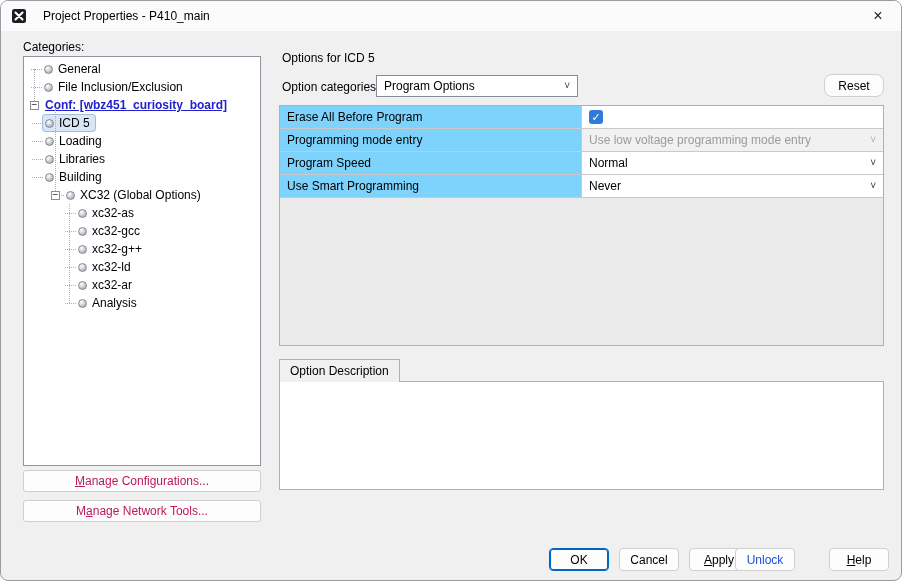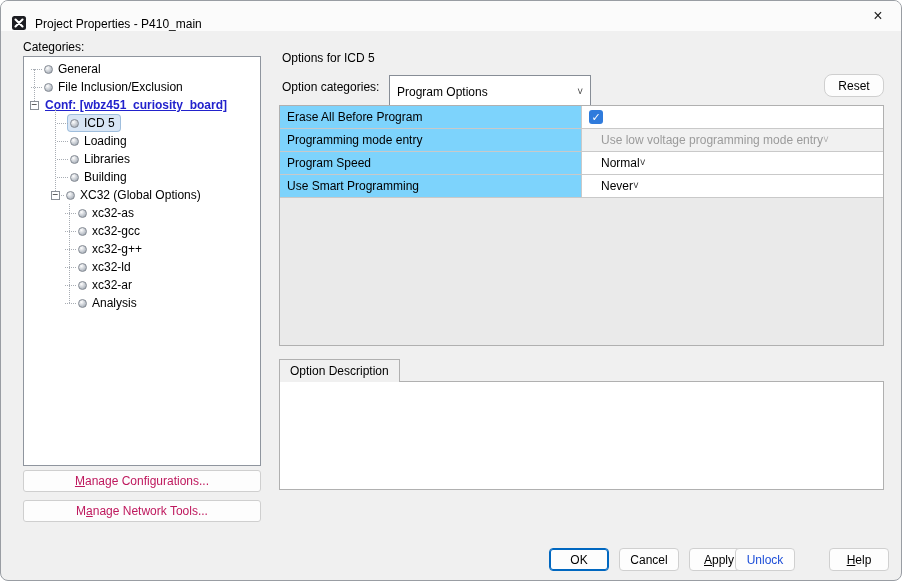--- a/index.html
+++ b/index.html
@@ -1,61 +1,61 @@
 <!DOCTYPE html>
 <html style="--accent: #0067c0; --checkbox_blue: #2f7bdc; --conf_text: #2222cc; --selection_bg: #d9e6f5; --selection_border: #9fbedd;"><head>
 <meta charset="utf-8">
 <style>
   *{box-sizing:border-box;margin:0;padding:0}
   body{background:#fff;font-family:"Liberation Sans",sans-serif}
   .window{position:relative;width:902px;height:581px;background:#f0f0f0;border:1px solid #999da3;border-radius:8px;overflow:hidden;font-size:12px;color:#000}
 
   
-  .titlebar{position:absolute;left:0;top:0;right:0;height:30px;background:#fbfbfb;display:flex;align-items:flex-end;padding-left:10px;gap:8px}
+  .titlebar{position:absolute;left:0;top:0;right:0;height:30px;background:#fbfbfb;display:flex;align-items:center;padding-left:10px;gap:16px}
   .app-icon svg{display:block}
   .title{font-size:12px}
   .close{position:absolute;right:0;top:0;width:46px;height:30px;border:none;background:transparent;font-size:16px;color:#1a1a1a;display:flex;align-items:center;justify-content:center;font-family:inherit}
 
   
   .cat-label{position:absolute;left:22px;top:39px}
   .tree-box{position:absolute;left:22px;top:55px;width:238px;height:410px;background:#fff;border:1px solid #8f959e;padding-top:3px;overflow:hidden}
   .tree-row{height:18px;display:flex;align-items:center;white-space:nowrap}
   .level-1{padding-left:18px}
-  .level-2{padding-left:44px}
+  .level-2{padding-left:19px}
   .level-2.has-handle{padding-left:27px}
   .level-3{padding-left:52px}
   .conf-row{padding-left:6px}
   .handle{flex:none;width:9px;height:9px;border:1px solid #8a8f96;background:#fff;color:#222;display:flex;align-items:center;justify-content:center;font-size:10px;line-height:1;margin-right:4px;z-index:1}
   .row-inner{display:flex;align-items:center;padding:1px 5px 1px 2px;border-radius:3px}
   .t-icon{flex:none;width:9px;height:9px;border-radius:50%;background:radial-gradient(circle at 35% 30%,#ffffff,#b9bfc7 65%,#8f969f);border:1px solid #848a93;margin-right:5px;position:relative}
   .t-icon::before{content:'';position:absolute;left:-14px;top:3px;width:11px;border-top:1px dotted #a8adb4}
   .sel .row-inner{background:var(--selection_bg,#d9e6f5);box-shadow:0 0 0 1px var(--selection_border,#9fbedd)}
   .conf-row .t-label{color:var(--conf_text,#2222cc);font-weight:bold;text-decoration:underline}
   .spine{position:absolute;border-left:1px dotted #a8adb4;width:0}
   .spine-a{left:10px;top:12px;height:36px}
   .spine-b{left:31px;top:52px;height:86px}
   .spine-c{left:45px;top:147px;height:99px}
   .manage-btn{position:absolute;left:22px;width:238px;height:22px;background:#fdfdfd;border:1px solid #cfcfcf;border-radius:3px;font-family:inherit;font-size:12px;color:#be185d}
   .mc{top:469px}.mn{top:499px}
 
   
   .opts-title{position:absolute;left:281px;top:50px}
   .optcat-label{position:absolute;left:281px;top:79px}
   .combo{display:flex;align-items:center;justify-content:space-between}
-  .optcat{position:absolute;left:388px;top:74px;width:202px;height:22px;background:#fff;border:1px solid #878d96;padding:16px 7px}
+  .optcat{position:absolute;left:375px;top:74px;width:202px;height:22px;background:#fff;border:1px solid #878d96;padding:4px 7px}
   .chev{font-size:10px;color:#444;line-height:1}
   .reset-btn{position:absolute;left:823px;top:73px;width:60px;height:23px;background:#fdfdfd;border:1px solid #cfcfcf;border-radius:8px;font-family:inherit;font-size:12px;color:#000}
 
   .options-table{position:absolute;left:278px;top:104px;width:605px;height:241px;background:#eaeaea;border:1px solid #b0b0b0}
   .opt-row{display:flex;height:23px;border-bottom:1px solid #c9c9c9}
   .opt-name{width:302px;flex:none;display:flex;align-items:center;padding:0 7px;background:#7dd3fc;border-right:1px solid #c9c9c9}
   .opt-value{flex:1;display:flex;align-items:center}
   .cell-check{background:#fff;padding-left:7px}
   .checkbox{width:14px;height:14px;border-radius:3px;background:var(--checkbox_blue,#2f7bdc);color:#fff;font-size:11px;line-height:14px;text-align:center}
-  .cell-combo{background:#fff;padding:0 19px;}
+  .cell-combo{background:#fff;padding:0 7px;justify-content:space-between}
   .cell-combo .chev{color:#333}
   .cell-combo.disabled{background:#f1f1f1;color:#9b9b9b}
   .cell-combo.disabled .chev{color:#b0b0b0}
 
   .desc-tab{position:absolute;left:278px;top:358px;height:23px;padding:8px 10px;background:#f0f0f0;border:1px solid #b0b0b0;border-bottom:none;display:flex;align-items:center;z-index:2}
   .desc-panel{position:absolute;left:278px;top:380px;width:605px;height:109px;background:#fff;border:1px solid #b0b0b0;padding:6px 8px;z-index:1}
 
   
   .pushbtn{position:absolute;top:547px;width:60px;height:23px;background:#fdfdfd;border:1px solid #d0d0d0;border-radius:4px;font-family:inherit;font-size:12px;color:#000;display:flex;align-items:center;justify-content:center}
   .btn-ok{left:548px;border-color:var(--accent,#0067c0);box-shadow:inset 0 0 0 1px var(--accent,#0067c0)}

